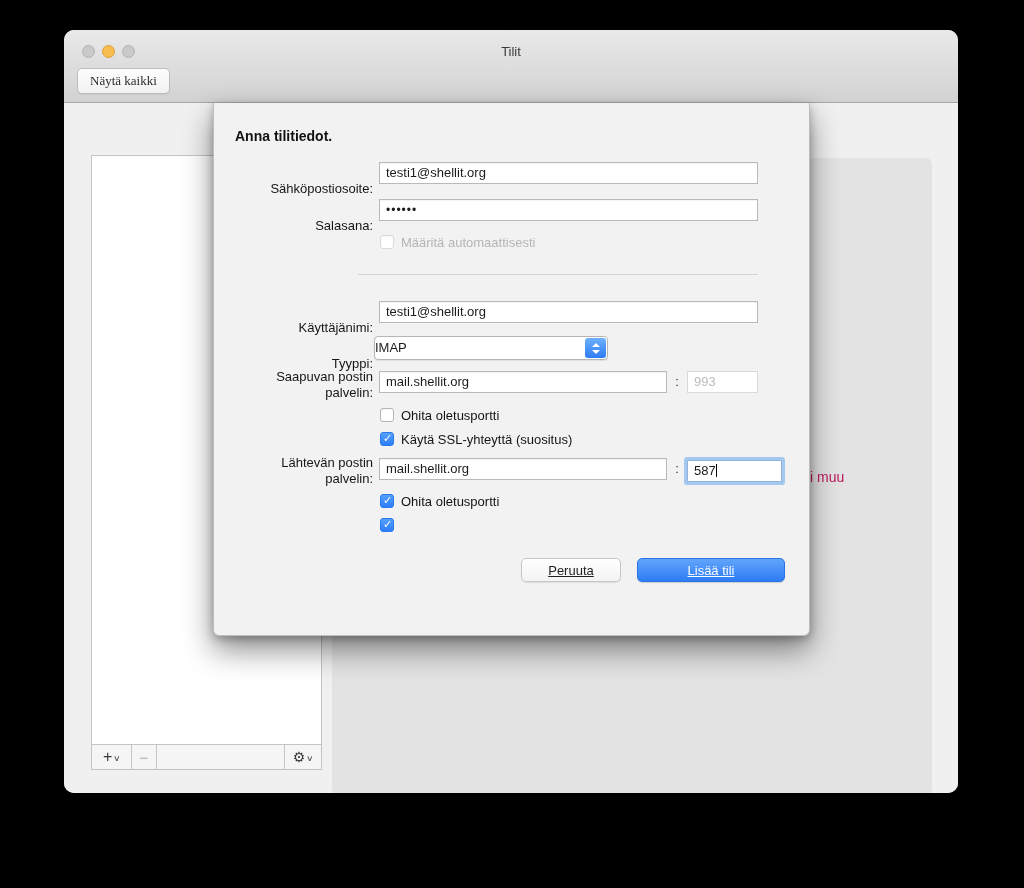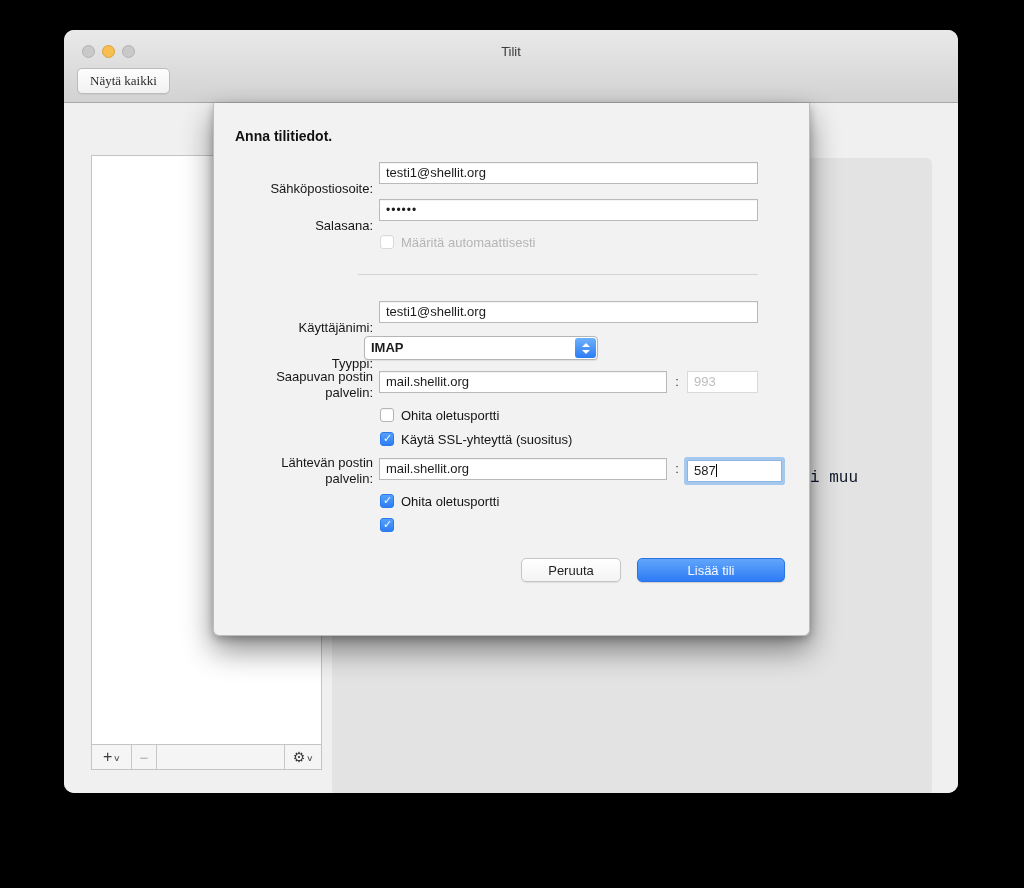--- a/index.html
+++ b/index.html
@@ -33,21 +33,21 @@
              background:#f5f5f5; border:1px solid #c4c4c4; display:flex; }
   .cell { display:flex; align-items:center; justify-content:center; height:100%; color:#3a3a3a; }
   .cell.add  { width:40px; border-right:1px solid #c6c6c6; font-size:16px; gap:2px; }
   .cell.rem  { width:25px; border-right:1px solid #c6c6c6; font-size:15px; color:#ababab; }
   .cell.spacer { flex:1; }
   .cell.gear { width:37px; border-left:1px solid #c6c6c6; font-size:14px; gap:2px; }
   .chev { font-size:8px; color:#555; transform:scaleX(1.3); margin-top:2px; }
 
   .panel { position:absolute; left:268px; top:55px; width:600px; height:637px;
            background:#e3e3e3; border-radius:6px; }
-  .partial { position:absolute; left:478px; top:361px; font-size:16px; color:#0f172a;font-family:Liberation Mono, monospace; }
+  .partial { position:absolute; left:478px; top:361px; font-size:14px; color:#be185d; }
 
   
   .sheet { position:absolute; left:149px; top:0px; width:597px; height:533px;
            background:#f2f2f2; border:1px solid #bdbdbd; border-top:none;
            border-radius:0 0 6px 6px;
            box-shadow:0 14px 30px rgba(0,0,0,.45), 0 3px 8px rgba(0,0,0,.25); }
   
   .stitle { position:absolute; left:21px; top:25px; font-size:14px; font-weight:bold; color:#111; }
 
   .flabel { position:absolute; left:0; width:159px; text-align:right;
@@ -58,44 +58,44 @@
            font-size:13px; color:#1c1c1c; line-height:20px; padding:0 6px;
            box-shadow:inset 0 1px 1px rgba(0,0,0,.05); }
   .field.dots { letter-spacing:1px; font-size:12px; }
   .field.disabled { border-color:#d9d9d9; color:#bdbdbd; box-shadow:none; }
   .field.focused { border:1px solid #8fb5de; box-shadow:0 0 0 3px #a5c8ef; border-radius:1px; }
   .caret { display:inline-block; width:1px; height:13px; background:#000; vertical-align:-2px; }
   .colon { position:absolute; width:10px; text-align:center; font-size:13px; color:#333; line-height:22px; }
 
   .divider { position:absolute; left:144px; top:171px; width:400px; height:1px; background:#d4d4d4; }
 
-  .popup { position:absolute; left:150px; top:233px; width:234px; height:24px;
+  .popup { position:absolute; left:160px; top:233px; width:234px; height:24px;
            background:#fff; border:1px solid #b5b5b5; border-radius:4px;
-           font-size:13px; color:#1c1c1c; line-height:22px; padding:0 6px;
-           box-shadow:0 1px 1px rgba(0,0,0,.08);font-weight:bold; }
+           font-size:13px; color:#1c1c1c; line-height:22px; padding:0 0;
+           box-shadow:0 1px 1px rgba(0,0,0,.08); }
   .pcap { position:absolute; right:1px; top:1px; width:21px; height:20px; border-radius:3px;
           background:linear-gradient(#6db0fb,#2c7cf5); display:flex; flex-direction:column;
           align-items:center; justify-content:center; gap:3px; }
   .tri-up { width:0; height:0; border-left:4px solid transparent; border-right:4px solid transparent;
             border-bottom:4px solid #fff; }
   .tri-dn { width:0; height:0; border-left:4px solid transparent; border-right:4px solid transparent;
             border-top:4px solid #fff; }
 
   .cbrow { position:absolute; display:flex; align-items:center; gap:7px; height:16px; }
   .cb { width:14px; height:14px; border:1px solid #b4b4b4; border-radius:3px; background:#fff;
         position:relative; flex:0 0 auto; box-shadow:inset 0 1px 1px rgba(0,0,0,.04); }
   .cb.checked { background:linear-gradient(#55a1f9,#2d7ef7); border-color:#2a79ec; box-shadow:none; }
   .cb.checked::after { content:"✓"; position:absolute; left:2px; top:-1px;
                        color:#fff; font-size:11px; font-weight:bold; }
   .cb.disabled { border-color:#dadada; }
   .cbl { font-size:13px; color:#141414; }
   .cbl.dim { color:#b5b5b5; }
 
   .btn { position:absolute; top:455px; height:24px; border-radius:5px; font-size:13px;
-         font-family:inherit; }
+         font-family:inherit;text-decoration:underline; }
   .btn.cancel { left:307px; width:100px; background:linear-gradient(#fff,#f3f3f3);
                 border:1px solid #c6c6c6; color:#1f1f1f; box-shadow:0 1px 1px rgba(0,0,0,.08); }
   .btn.primary { left:423px; width:148px; background:linear-gradient(#61a5fa,#2e7cf6);
                  border:1px solid #2a74e8; color:rgba(255,255,255,.96);
                  box-shadow:0 1px 1px rgba(0,0,0,.15); }
 </style>
 </head>
 <body>
 
 <div class="stage">

